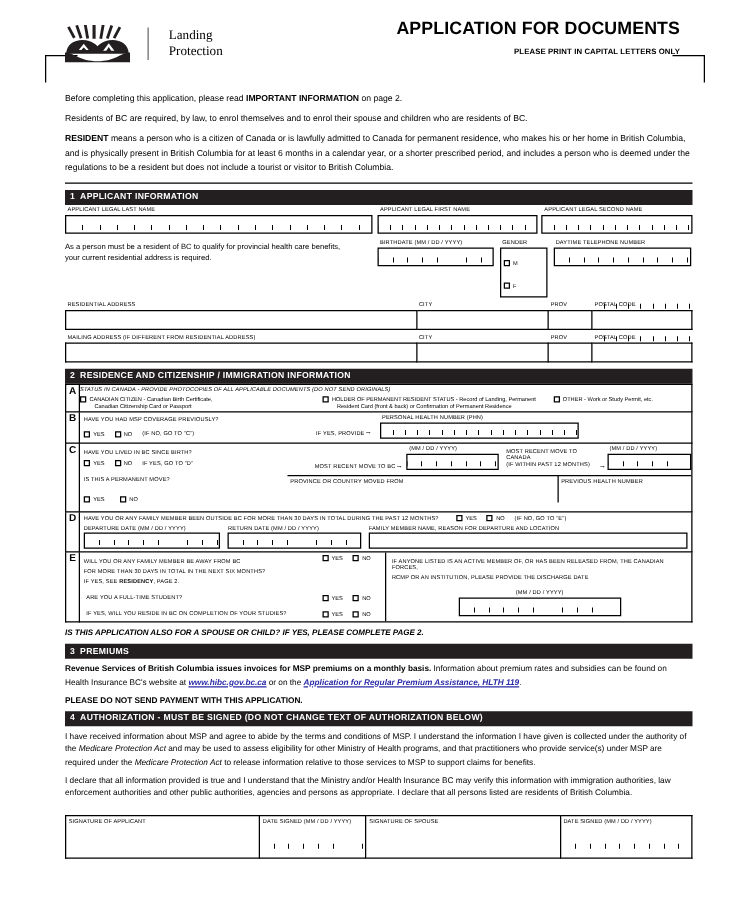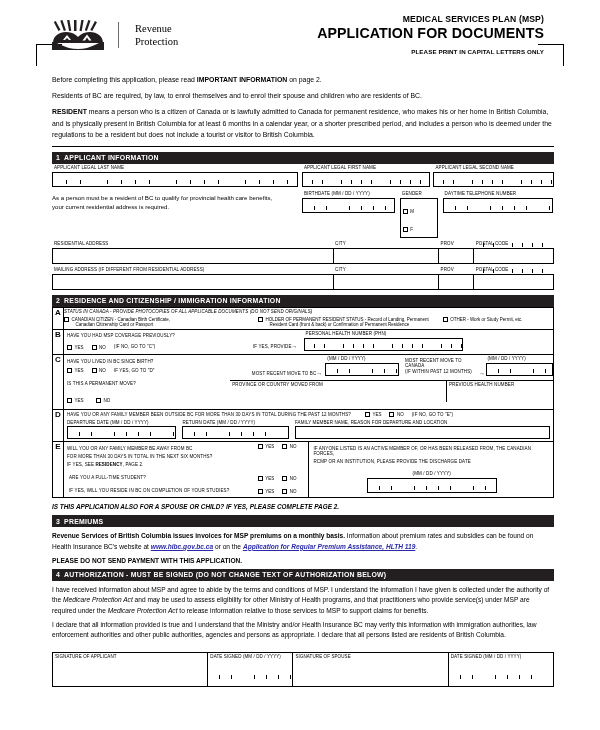--- a/index.html
+++ b/index.html
@@ -114,27 +114,26 @@
           <rect x="69" y="0" width="4.5" height="22" transform="rotate(19 71 11)"></rect>
           <rect x="81" y="2" width="4.5" height="20" transform="rotate(28 83 12)"></rect>
           <path d="M2 46 C2 32 14 24 28 24 C44 24 52 34 52 34 C52 34 60 24 76 24 C90 24 102 32 102 46 Z"></path>
           <path d="M0 44 C14 44 24 58 52 58 C80 58 90 44 104 44 L104 60 L0 60 Z"></path>
         </g>
         <path d="M30 30 L38 40 L34 40 L30 36 L26 40 L22 40 Z" fill="#ffffff"></path>
         <path d="M70 29 L79 41 L74 41 L70 35 L66 41 L61 41 Z" fill="#ffffff"></path>
       </svg>
       <div class="brand-sep"></div>
       <div class="brand-sub">
-        <div>Revenue</div>
+        <div>Landing</div>
         <div>Protection</div>
       </div>
     </div>
 
     <div class="title-block">
-      <div class="t-small">MEDICAL SERVICES PLAN (MSP)</div>
       <div class="t-big">APPLICATION FOR DOCUMENTS</div>
       <div class="t-print">PLEASE PRINT IN CAPITAL LETTERS ONLY</div>
     </div>
   </div>
 
   <div class="intro">
     <p><span>Before completing this application, please read </span><b>IMPORTANT INFORMATION</b><span> on page 2.</span></p>
     <p>Residents of BC are required, by law, to enrol themselves and to enrol their spouse and children who are residents of BC.</p>
     <p><b>RESIDENT</b><span> means a person who is a citizen of Canada or is lawfully admitted to Canada for permanent residence, who makes his or her home in British Columbia, and is physically present in British Columbia for at least 6 months in a calendar year, or a shorter prescribed period, and includes a person who is deemed under the regulations to be a resident but does not include a tourist or visitor to British Columbia.</span></p>
   </div>

